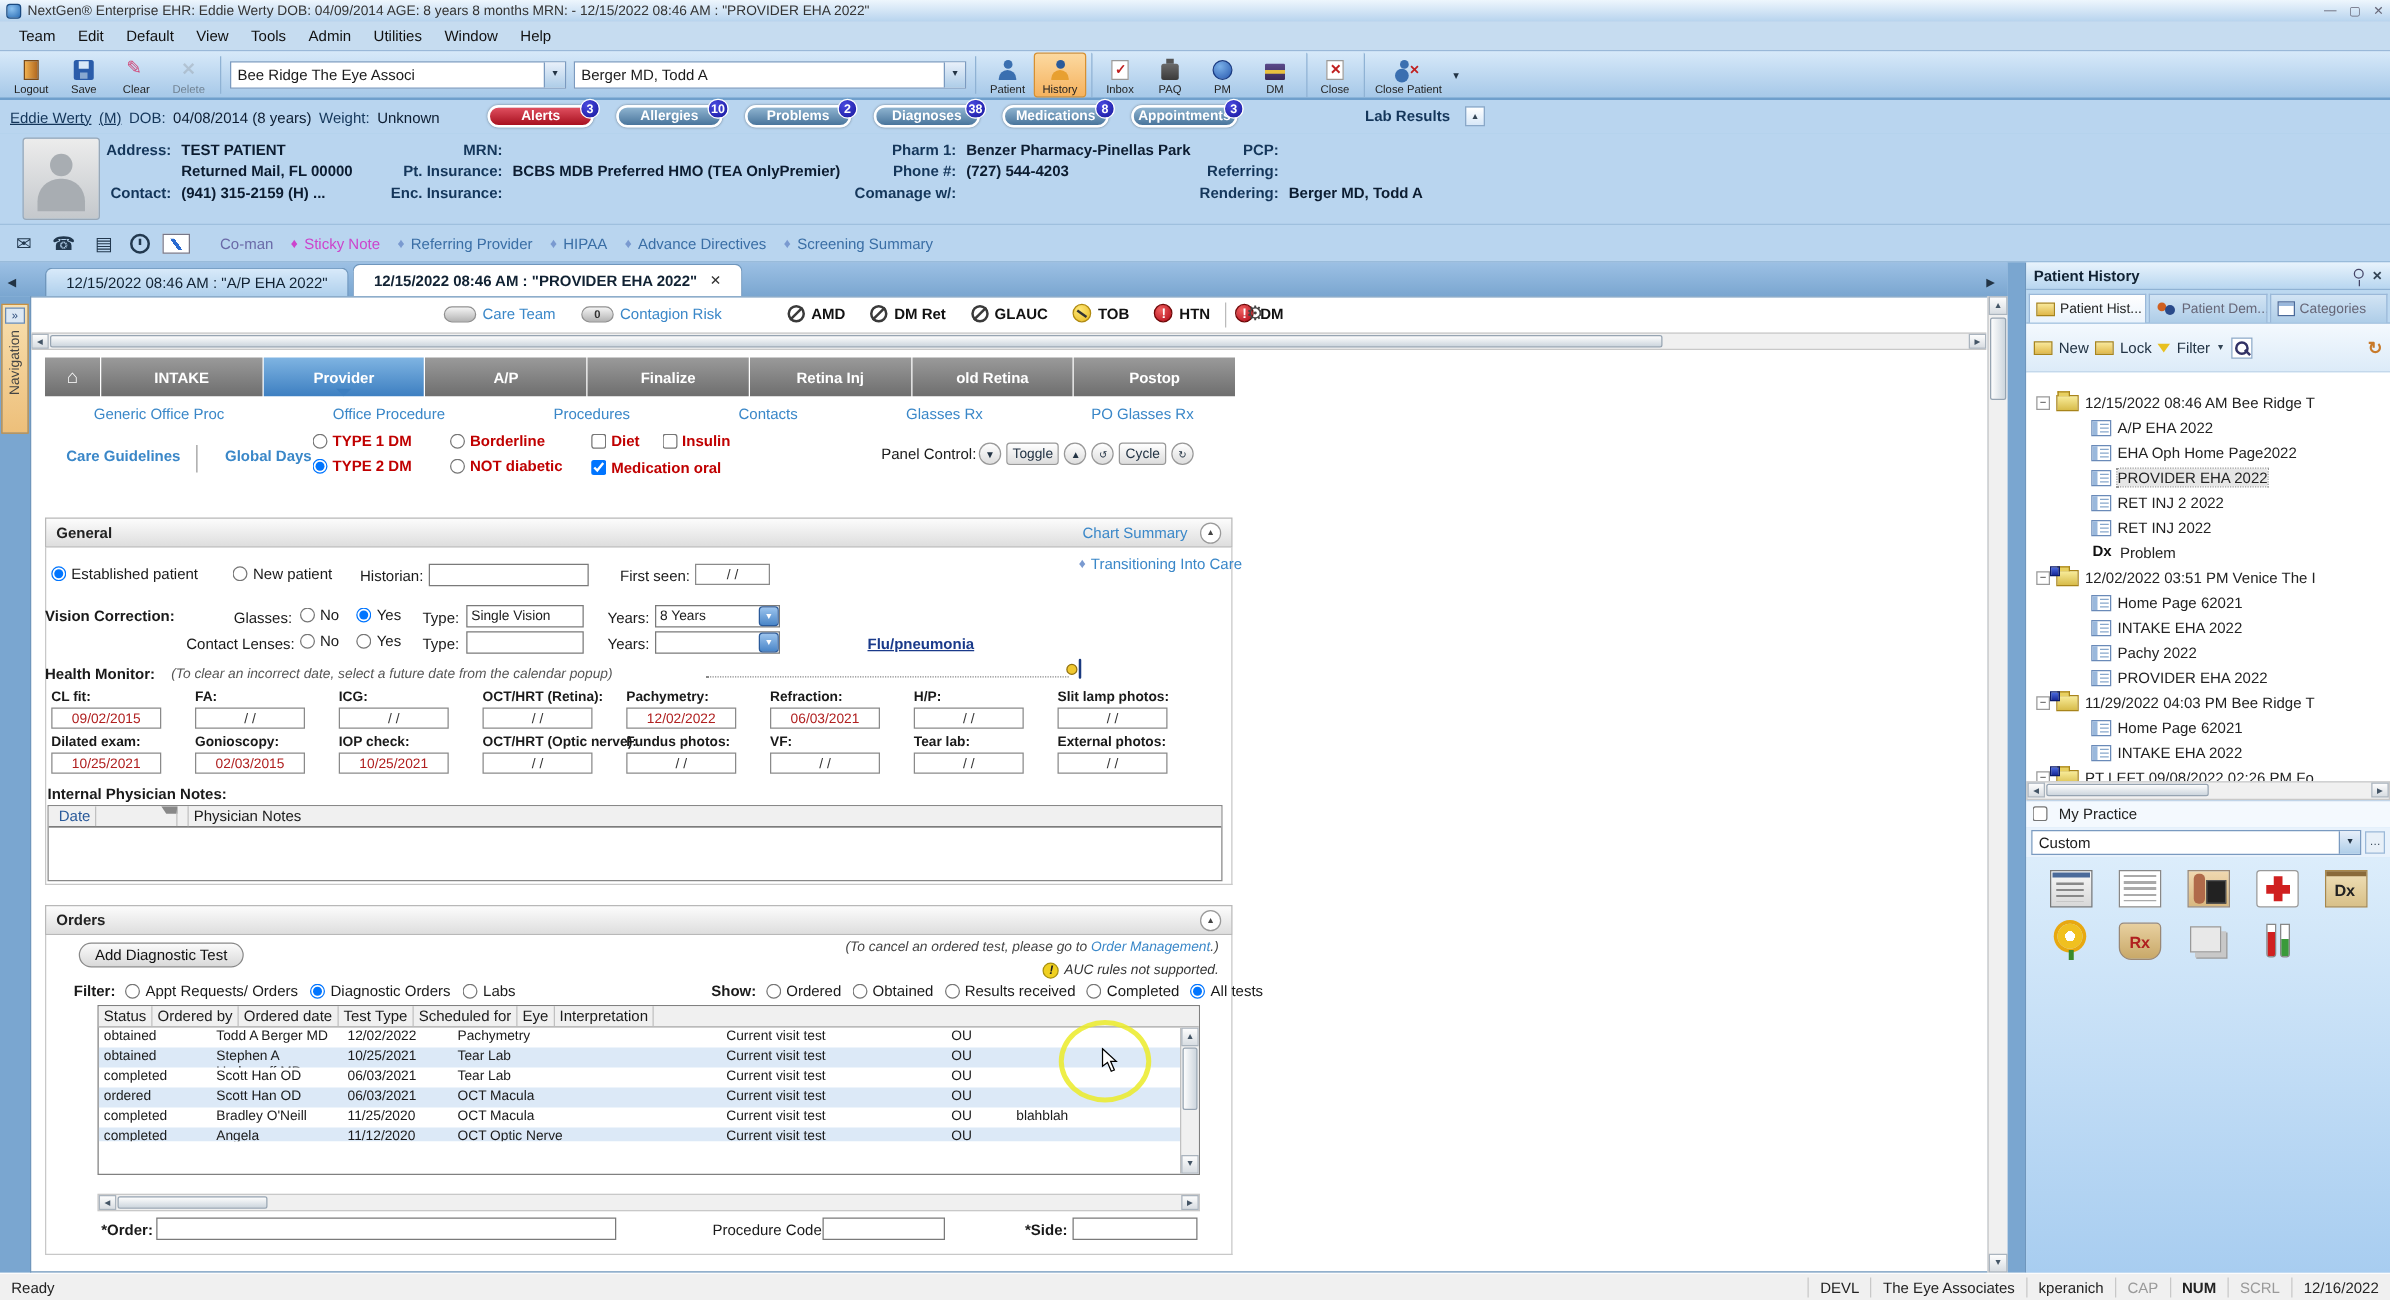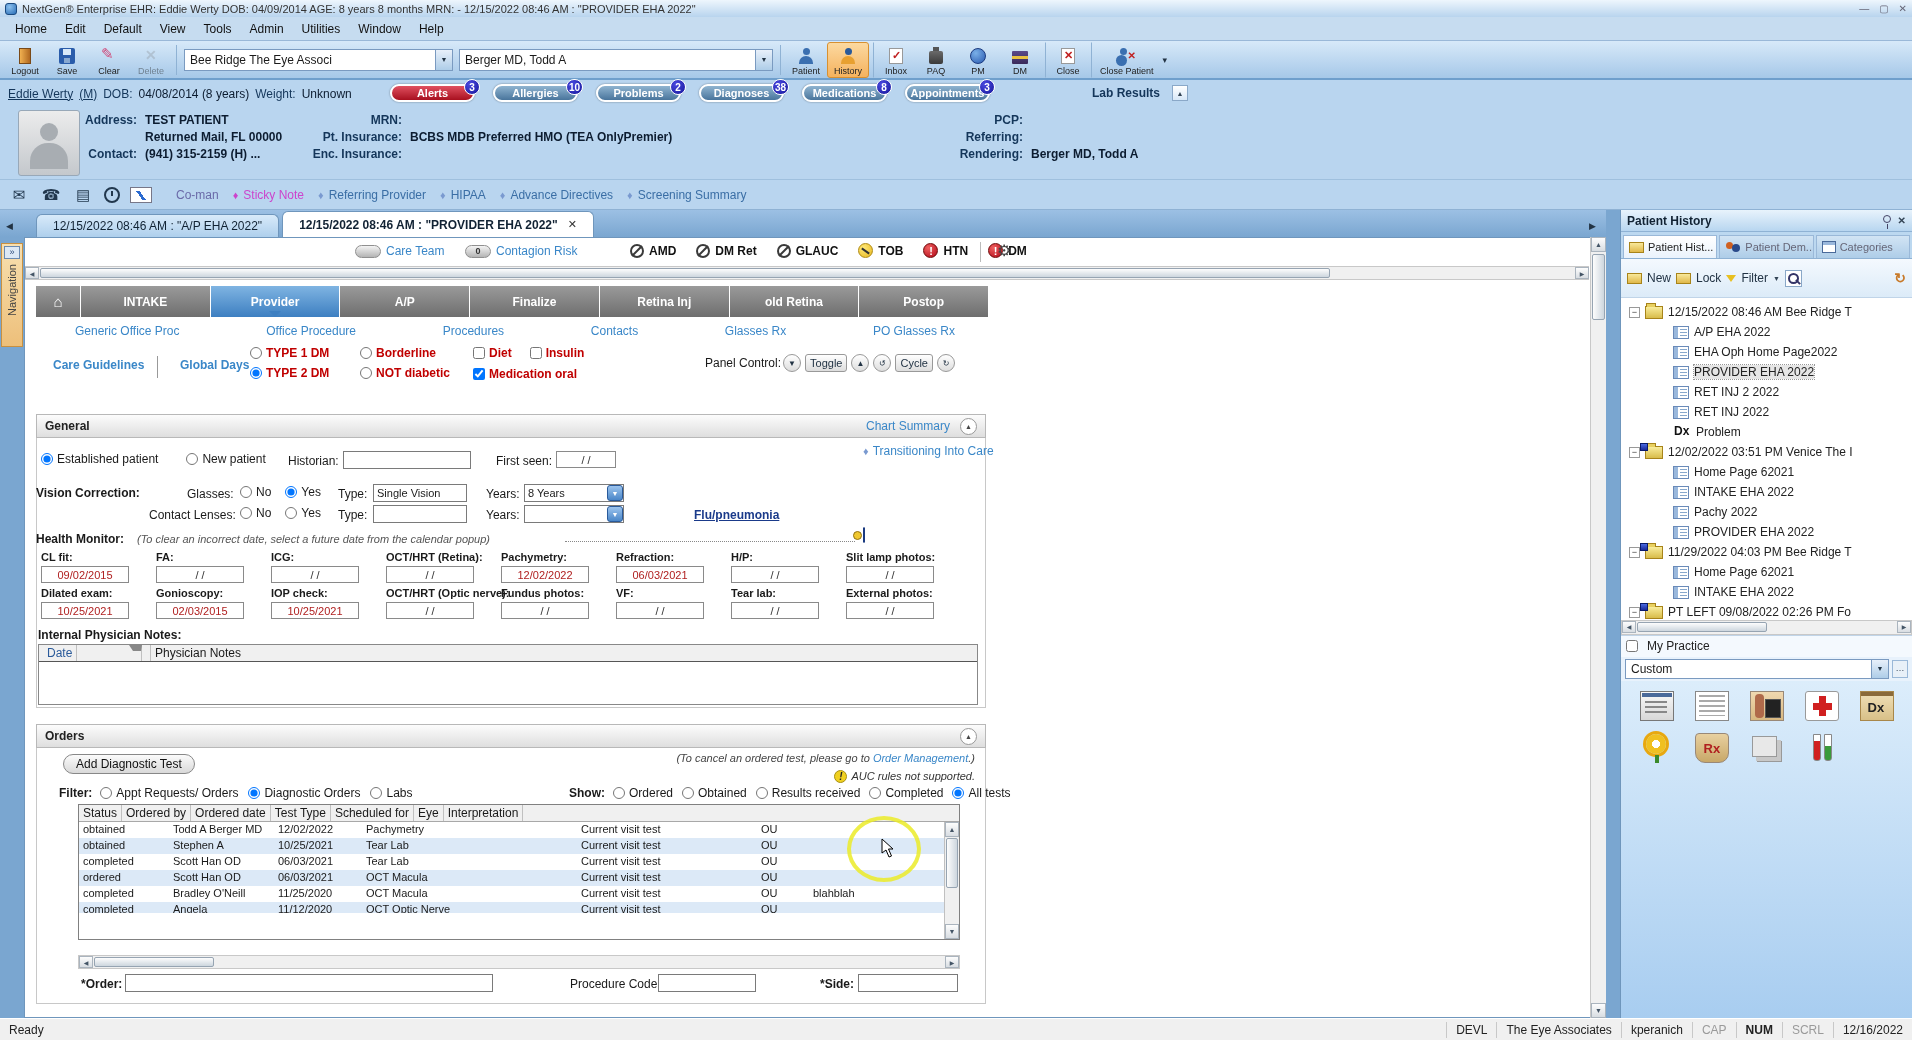--- a/index.html
+++ b/index.html
@@ -210,21 +210,21 @@
 .pht-grid{width:14px;height:12px;background:#fff;border:1px solid #4a6a9a;background-image:linear-gradient(#9ab8dc 0 3px,transparent 3px);flex:none}
 .rp-toolbar{height:39px;display:flex;align-items:center;gap:5px;padding:0 6px;background:linear-gradient(#f4f9fe,#dcebf8);border-bottom:1px solid #c0d4e8;color:#234}
 .mini-folder{width:15px;height:11px;background:linear-gradient(#f8e89a,#e0b84a);border:1px solid #a8841a}
 .rp-funnel{width:0;height:0;border-left:5px solid transparent;border-right:5px solid transparent;border-top:7px solid #e8c020}
 .dd-mini{font-size:7px;color:#345}
 .rp-search{width:17px;height:17px;border:1px solid #8aa8c8;background:#fff;position:relative}
 .rp-search::before{content:"";width:7px;height:7px;border:2px solid #336;border-radius:50%;position:absolute;left:2px;top:2px}
 .rp-search::after{content:"";width:6px;height:2px;background:#336;position:absolute;left:9px;top:10px;transform:rotate(45deg)}
 .rp-refresh{margin-left:auto;color:#c87a2a;font-weight:bold;font-size:14px}
 .rp-refresh::after{content:"↻"}
-.rp-tree{flex:1;background:#fff;overflow:hidden;padding-top:4px;font-size:12px;color:#222}
+.rp-tree{flex:1;background:#fff;overflow:hidden;padding-top:14px;font-size:12px;color:#222}
 .t-row{display:flex;align-items:center;height:20px;gap:5px;padding-left:8px;white-space:nowrap}
 .t-child{padding-left:52px}
 .t-row.sel .t-label{background:#e6e6e6;outline:1px dotted #999}
 .t-expand{width:11px;height:11px;border:1px solid #999;background:#fff;font-size:9px;line-height:9px;text-align:center;color:#333;flex:none}
 .t-expand::after{content:"−"}
 .t-iconwrap{position:relative;display:inline-flex;flex:none}
 .t-lock{position:absolute;left:-5px;top:-3px;width:8px;height:8px;background:linear-gradient(#4a6ae0,#1a2a9a);border:1px solid #0a1a6a;z-index:2}
 .ti-folder{width:18px;height:13px;background:linear-gradient(#f8ec9a,#d8bc4a);border:1px solid #a8841a;position:relative}
 .ti-folder::before{content:"";position:absolute;top:-4px;left:0;width:8px;height:3px;background:#e8d060;border:1px solid #a8841a;border-bottom:none}
 .ti-form{width:16px;height:13px;background:#fff;border:1px solid #6a8ab8;position:relative}
@@ -280,21 +280,21 @@
     <span>NextGen® Enterprise EHR: Eddie Werty  DOB: 04/09/2014  AGE: 8 years 8 months  MRN:  - 12/15/2022 08:46 AM : "PROVIDER EHA 2022"</span>
     <span class="winbtns">
       <span class="wb-min"></span>
       <span class="wb-max"></span>
       <span class="wb-close"></span>
     </span>
   </div>
 
   <div class="menubar">
 
-  <span class="menu-item">Home</span>
+  <span class="menu-item">Team</span>
       <span class="menu-item">Edit</span>
       <span class="menu-item">Default</span>
       <span class="menu-item">View</span>
       <span class="menu-item">Tools</span>
       <span class="menu-item">Admin</span>
       <span class="menu-item">Utilities</span>
       <span class="menu-item">Window</span>
       <span class="menu-item">Help</span>
     </div>
 
@@ -450,20 +450,34 @@
       <div class="dg-row">
           <span class="dg-lb">MRN:</span>
           <span class="dg-v"></span>
         </div>
       <div class="dg-row">
           <span class="dg-lb">Pt. Insurance:</span>
           <span class="dg-v">BCBS MDB Preferred HMO (TEA OnlyPremier)</span>
         </div>
       <div class="dg-row">
           <span class="dg-lb">Enc. Insurance:</span>
+          <span class="dg-v"></span>
+        </div>
+    </div>
+    <div class="dg-col dgc3">
+      <div class="dg-row">
+          <span class="dg-lb">Pharm 1:</span>
+          <span class="dg-v">Benzer Pharmacy-Pinellas Park</span>
+        </div>
+      <div class="dg-row">
+          <span class="dg-lb">Phone #:</span>
+          <span class="dg-v">(727) 544-4203</span>
+        </div>
+      <div class="dg-row">
+          <span class="dg-lb">Comanage w/:</span>
           <span class="dg-v"></span>
         </div>
     </div>
     <div class="dg-col dgc4">
       <div class="dg-row">
           <span class="dg-lb">PCP:</span>
           <span class="dg-v"></span>
         </div>
       <div class="dg-row">
           <span class="dg-lb">Referring:</span>

